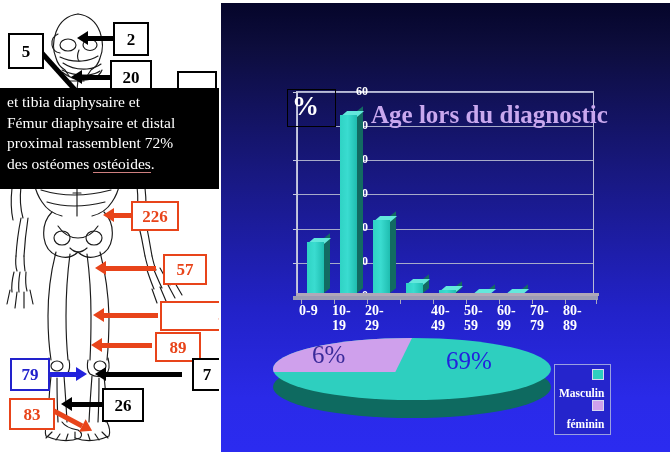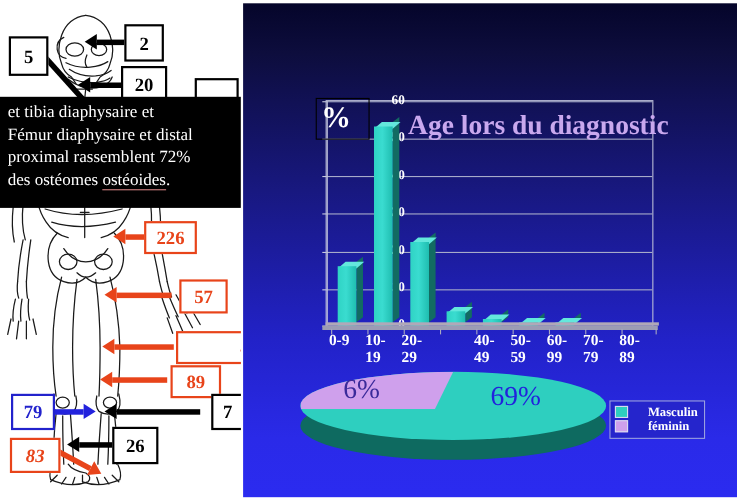--- a/index.html
+++ b/index.html
@@ -87,21 +87,21 @@
   #pie-slice{position:absolute;left:0;top:0;width:139px;height:34px;background:#cfa0ec;
              border-bottom-right-radius:2px;
              clip-path:polygon(0% 0%,100% 0%,88% 100%,0% 100%);}
   #pie-lbl-f{position:absolute;left:39px;top:3px;font-weight:normal;font-size:25px;color:#3a2a9a;
              font-family:"Liberation Serif",serif;z-index:3;}
   #pie-lbl-m{position:absolute;left:173px;top:9px;font-weight:normal;font-size:25px;color:#2222dd;
              font-family:"Liberation Serif",serif;z-index:3;}
 
   #legend{position:absolute;left:333px;top:361px;border:1px solid #9aa0e0;background:#2525cc;
           padding:3px 6px 3px 4px;}
-  .lg-row{display:flex;align-items:flex-start;gap:18px;margin:1px 0;}
+  .lg-row{display:flex;align-items:flex-end;gap:7px;margin:1px 0;flex-direction:column;}
   .sw{width:10px;height:9px;border:1px solid #d8d8f0;}
   .lg-txt{font-weight:bold;font-size:11.5px;color:#ffffff;font-family:"Liberation Serif",serif;}
 </style>
 </head>
 <body>
 
 <div id="page">
 
   <div id="left-panel">
 
@@ -216,21 +216,21 @@
     <div class="lbl" style="left:110px;top:60px;width:38px;height:30px;">20</div>
     <div class="lbl" style="left:177px;top:71px;width:36px;height:30px;"></div>
 
     <div class="lbl red" style="left:131px;top:201px;width:44px;height:26px;">226</div>
     <div class="lbl red" style="left:163px;top:254px;width:40px;height:27px;">57</div>
     <div class="lbl red" style="left:160px;top:301px;width:40px;height:26px;padding-left:45px;">48</div>
     <div class="lbl red" style="left:155px;top:332px;width:42px;height:26px;">89</div>
 
     <div class="lbl blue" style="left:10px;top:358px;width:36px;height:29px;">79</div>
     <div class="lbl" style="left:192px;top:358px;width:26px;height:29px;">7</div>
-    <div class="lbl red" style="left:9px;top:398px;width:42px;height:28px;font-style:italic;">83</div>
+    <div class="lbl red" style="left:9px;top:398px;width:42px;height:28px;">83</div>
     <div class="lbl" style="left:102px;top:388px;width:38px;height:30px;">26</div>
 
     <div id="caption">
       <div>et tibia diaphysaire et</div>
       <div>Fémur diaphysaire et distal</div>
       <div>proximal rassemblent  72%</div>
       <div><span>des ostéomes </span><span class="u">ostéoides</span><span>.</span></div>
     </div>
   </div>
 

